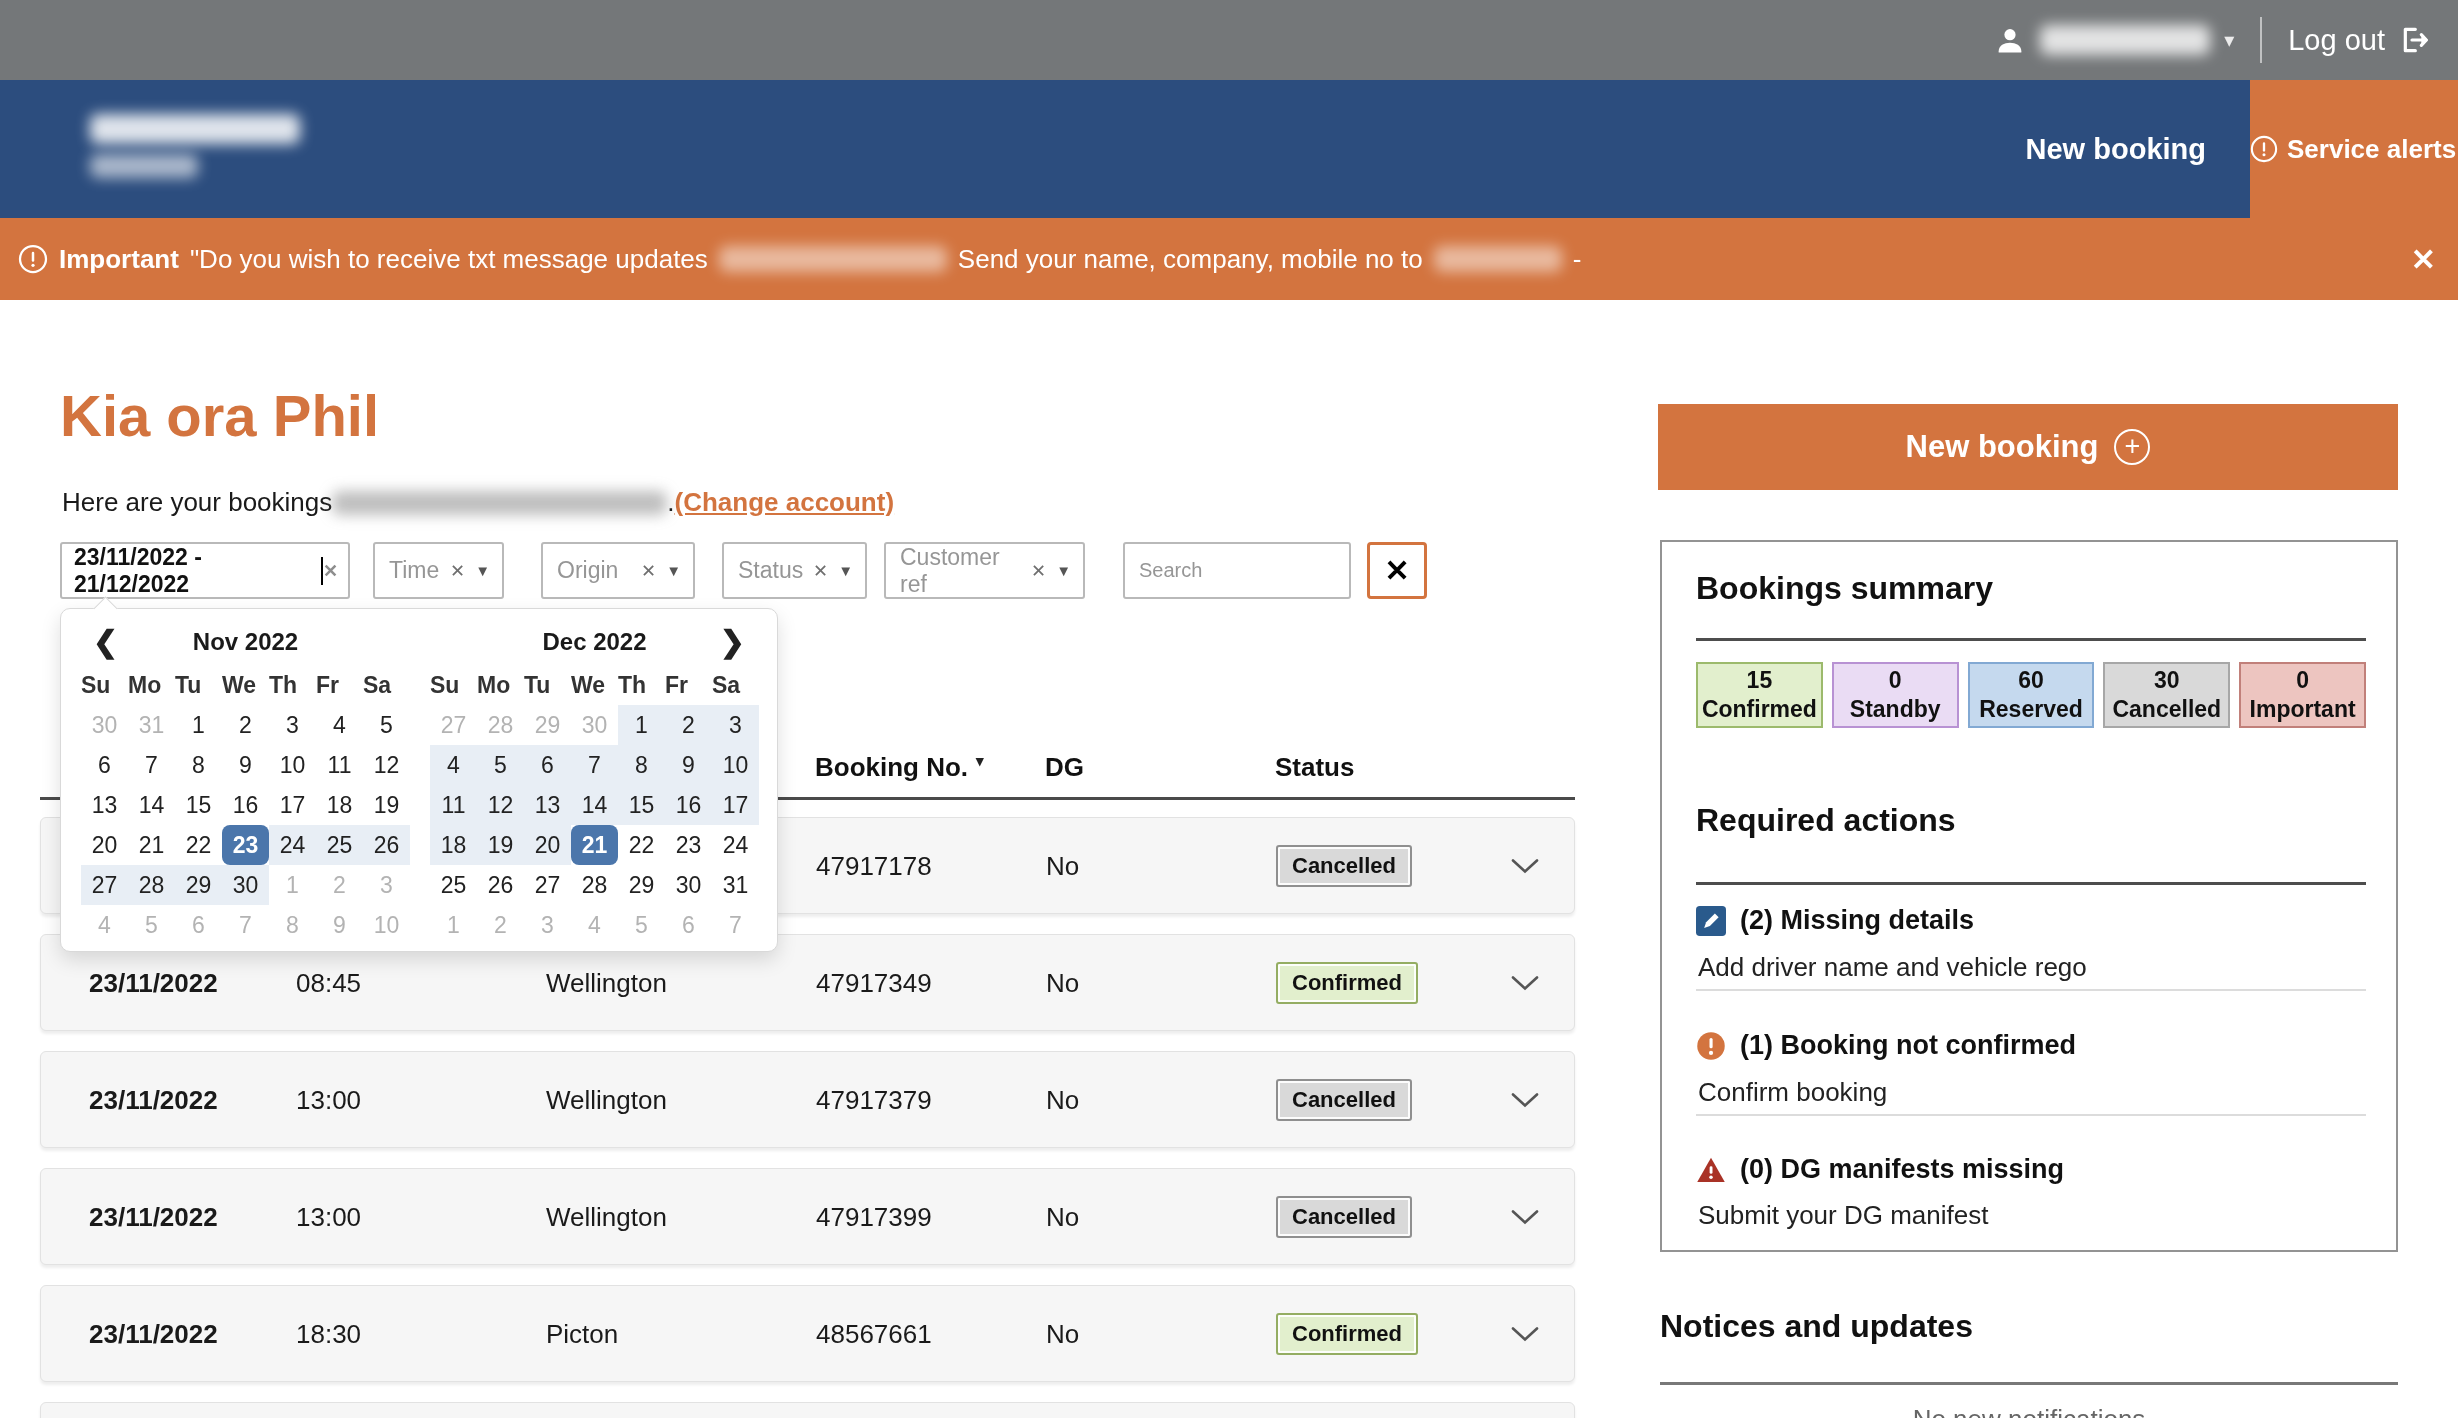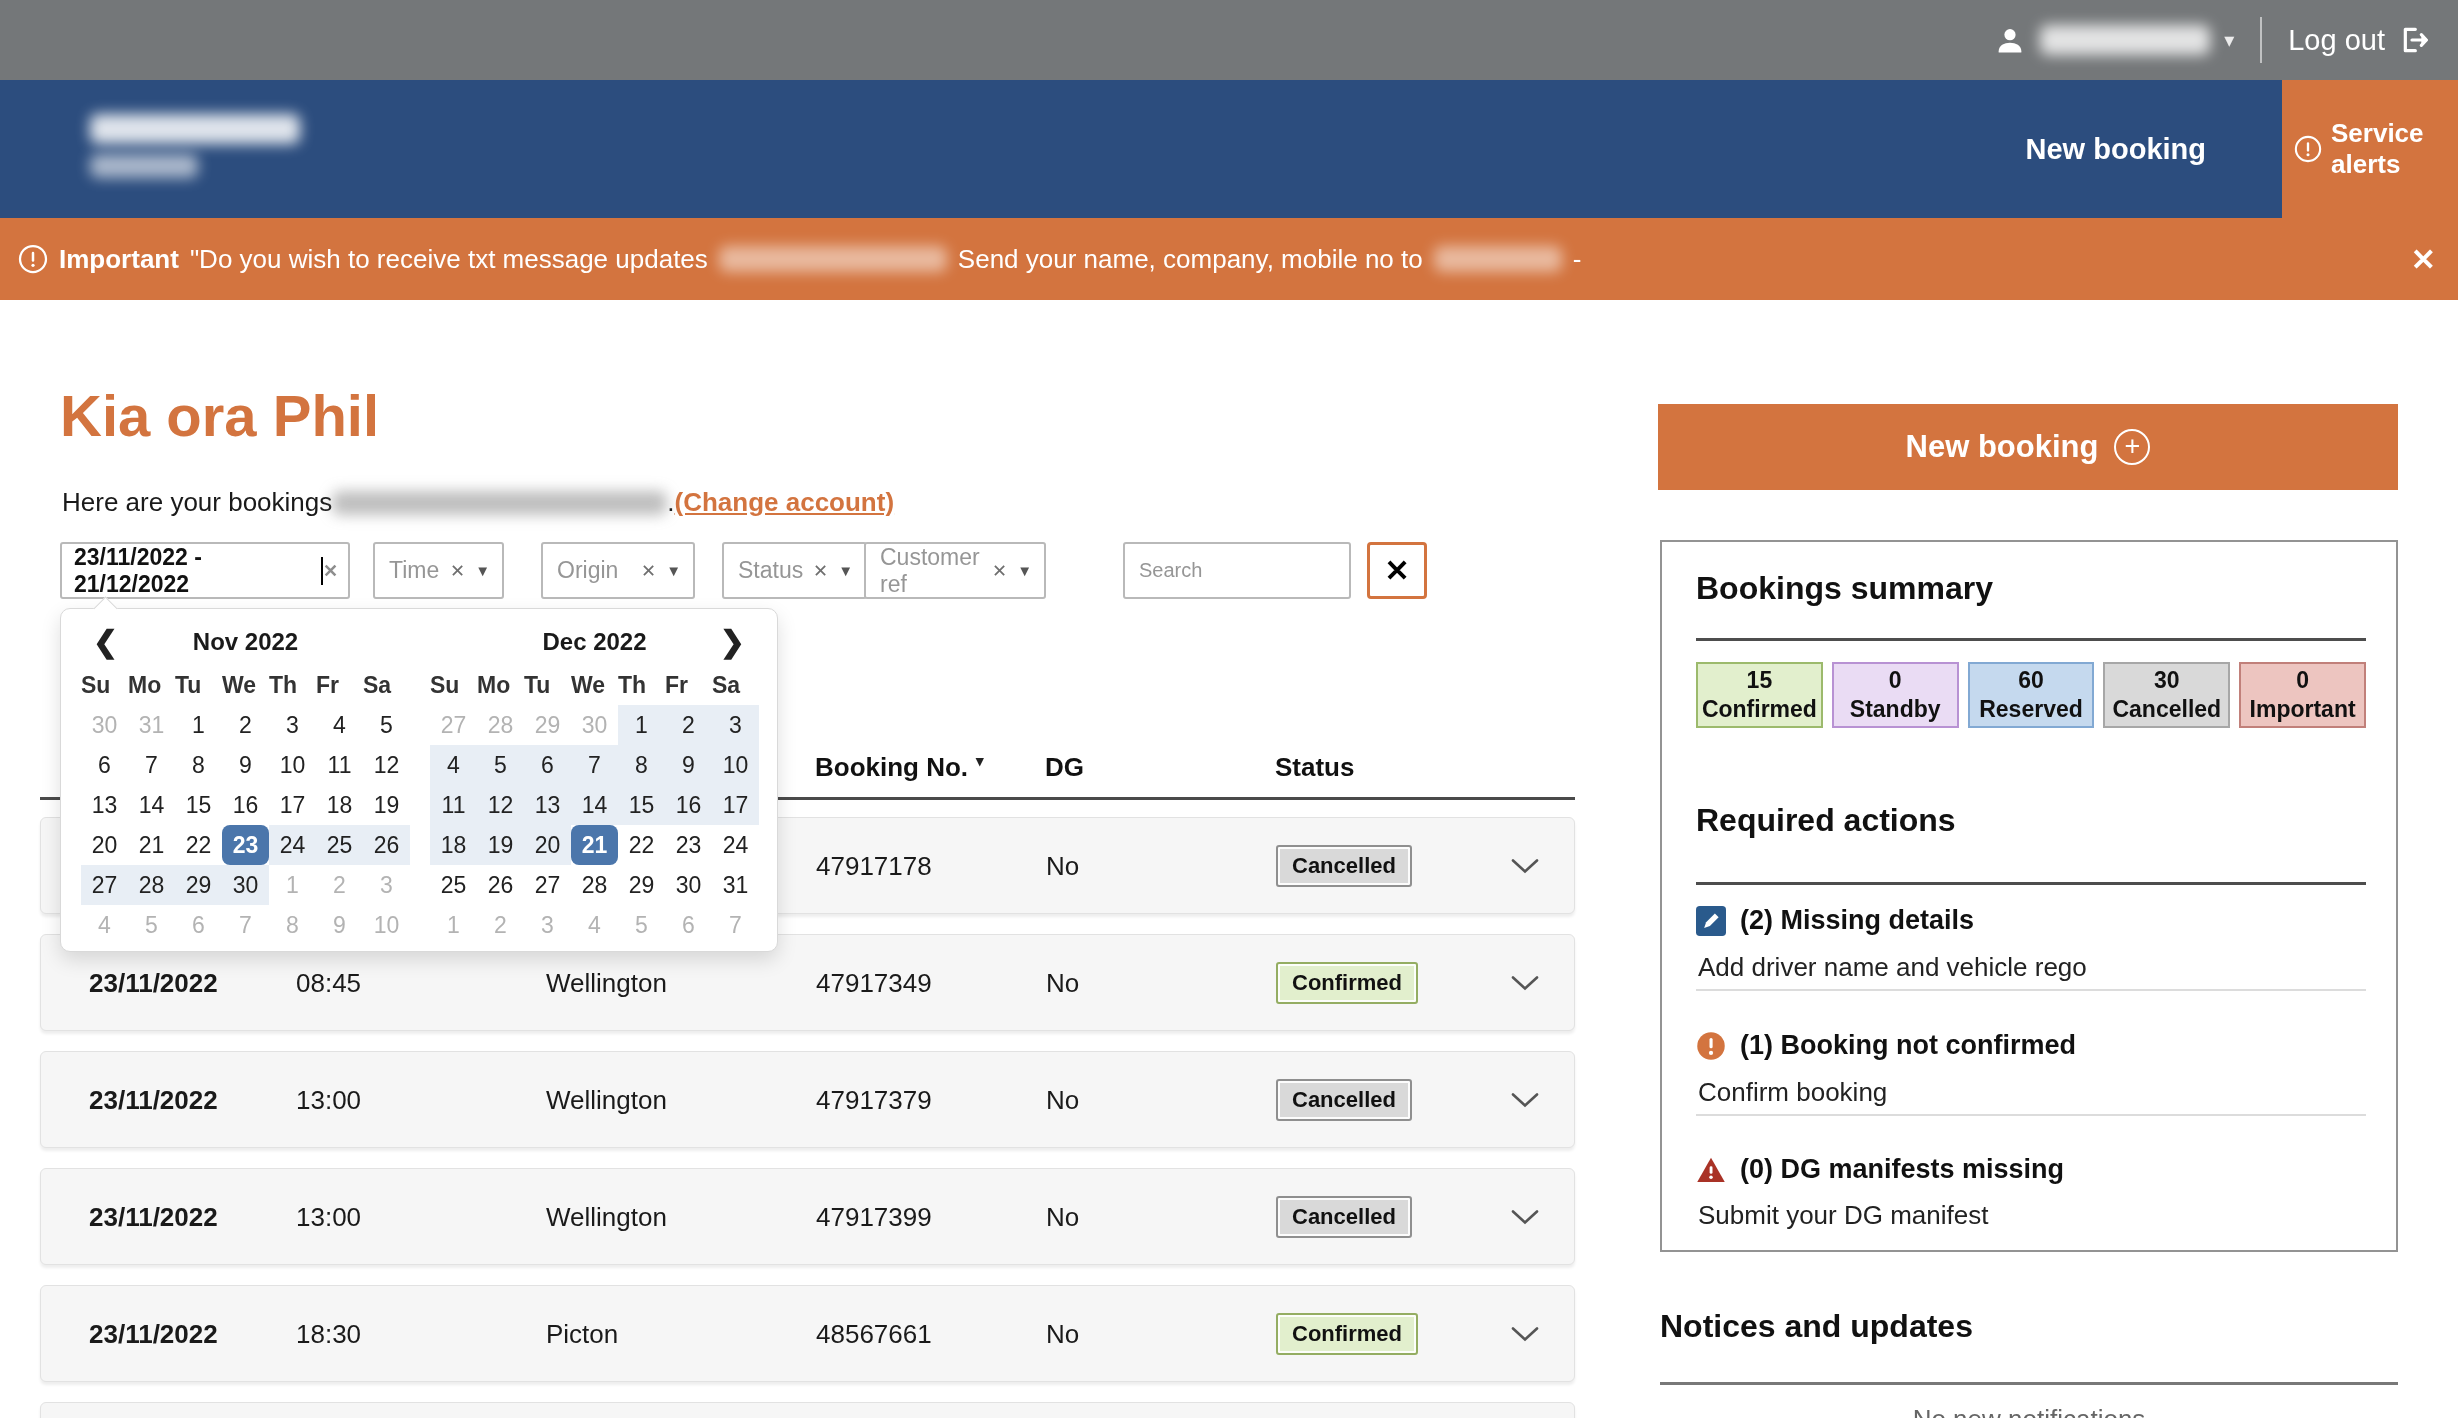--- a/index.html
+++ b/index.html
@@ -18,22 +18,22 @@
   .logout{display:flex;align-items:center;gap:13px;color:#fff;font-size:29px}
 
   
   .navbar{position:absolute;top:80px;left:0;width:100%;height:138px;background:var(--navy)}
   .logo-blur1{position:absolute;left:90px;top:34px;width:210px;height:30px;background:rgba(255,255,255,.85)}
   .logo-blur2{position:absolute;left:90px;top:74px;width:108px;height:24px;background:rgba(255,255,255,.6)}
   .nav-tabs{position:absolute;right:208px;top:0;height:100%;display:flex}
   .nav-tab{position:relative;height:100%;display:flex;align-items:center;padding:0 44px;
            color:#fff;font-size:29px;font-weight:bold}
   .nav-tab.active::after{content:"";position:absolute;left:30px;right:30px;bottom:0;height:12px;background:var(--accent)}
-  .service-alerts{position:absolute;right:0;top:0;width:176px;height:100%;background:var(--accent);
-                  display:flex;align-items:center;gap:9px;padding-left:12px;color:#fff;font-size:26px;font-weight:bold}
+  .service-alerts{position:absolute;right:0;top:0;width:208px;height:100%;background:var(--accent);
+                  display:flex;align-items:center;gap:9px;color:#fff;font-size:26px;font-weight:bold}
 
   
   .banner{position:absolute;top:218px;left:0;width:100%;height:82px;background:var(--accent);
           display:flex;align-items:center;gap:11px;padding:0 70px 0 18px;color:#fff;font-size:26px;white-space:nowrap}
   .banner .b1{width:228px;height:26px;background:rgba(255,255,255,.5)}
   .banner .b2{width:128px;height:26px;background:rgba(255,255,255,.5)}
   .banner-close{position:absolute;right:22px;top:50%;transform:translateY(-50%);font-size:30px;font-weight:bold;color:#fff}
 
   
   .h1{position:absolute;left:60px;top:382px;font-size:58px;font-weight:bold;color:var(--accent)}
@@ -45,21 +45,21 @@
   .fitem{position:absolute;top:542px;height:57px;background:#fff;border:2px solid #b9b9b9;border-radius:3px;
          display:flex;align-items:center;font-size:23px}
   .f-date{left:60px;width:290px;padding:0 10px 0 12px;font-weight:bold;color:#111}
   .f-date .cursor{width:2px;height:28px;background:#000;margin-left:1px}
   .f-date .clr{margin-left:auto;color:#8d8d8d;font-size:18px}
   .fsel{color:#969696;padding:0 12px 0 14px}
   .fsel .icons{margin-left:auto;display:flex;align-items:center;gap:10px}
   .fsel .x{color:#6f6f6f;font-size:18px}
   .fsel .dd{color:#555;font-size:15px}
   .f-time{left:373px;width:131px}.f-origin{left:541px;width:154px}
-  .f-status{left:722px;width:145px}.f-cust{left:864px;width:182px}
+  .f-status{left:722px;width:145px}.f-cust{left:884px;width:201px}
   .f-search{left:1123px;width:228px;padding:0 14px}
   .f-search input{border:none;outline:none;width:100%;font-size:20px;font-family:inherit;color:#111}
   .f-search input::placeholder{color:#969696}
   .f-clear{left:1367px;width:60px;border:3px solid var(--accent);border-radius:4px;justify-content:center;
            font-size:30px;font-weight:bold;color:#000;background:#fff}
 
   
   .cal-pop{position:absolute;left:60px;top:608px;width:718px;height:344px;background:#fff;border:1px solid #d9d9d9;
            border-radius:10px;box-shadow:0 8px 20px rgba(0,0,0,.13);z-index:50}
   .cal-pop::before{content:"";position:absolute;left:36px;top:-9px;width:16px;height:16px;background:#fff;

